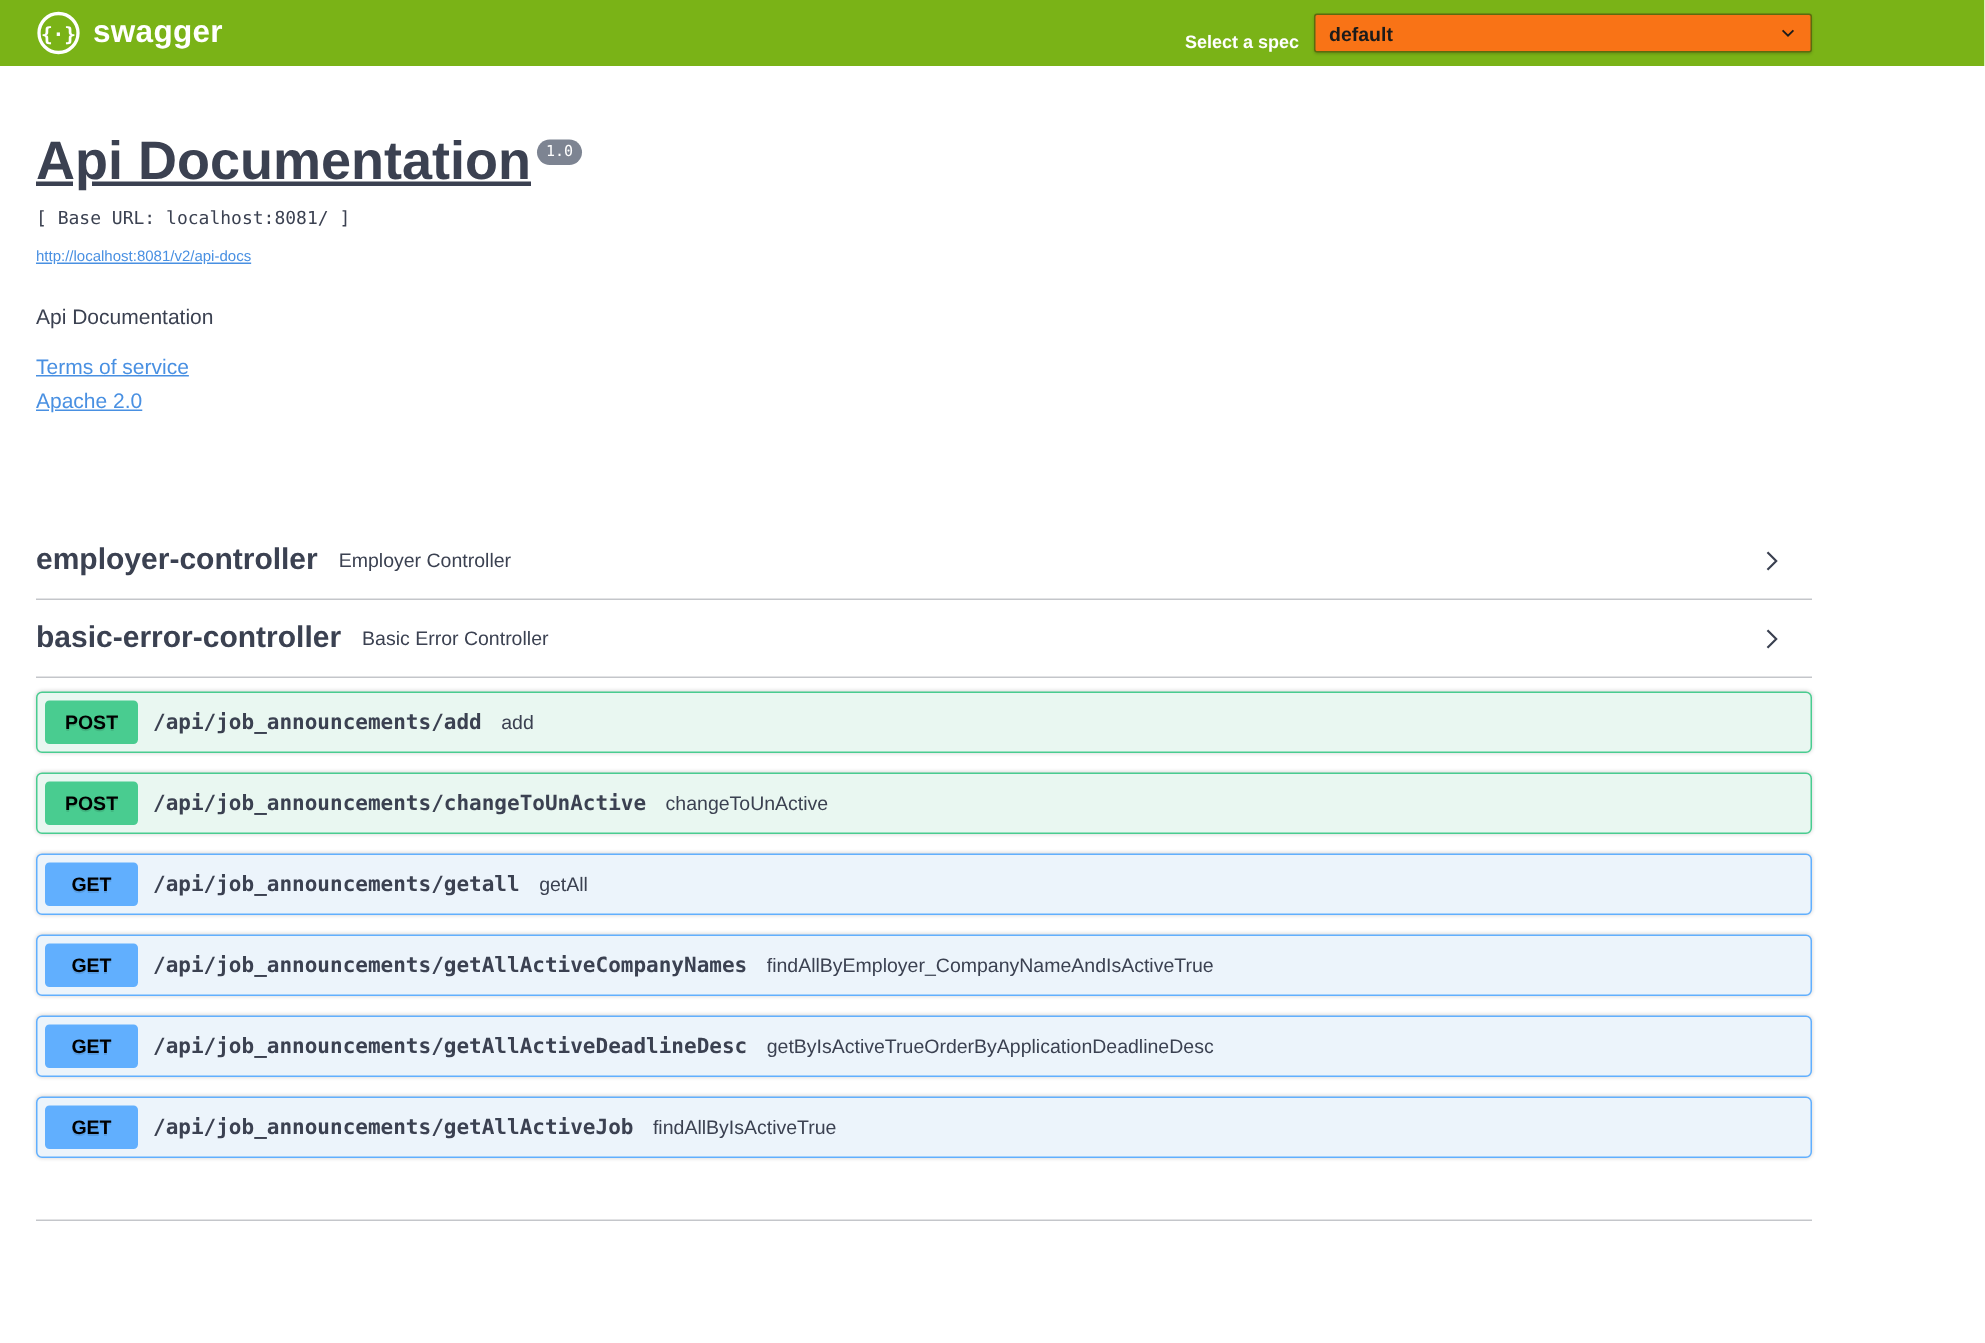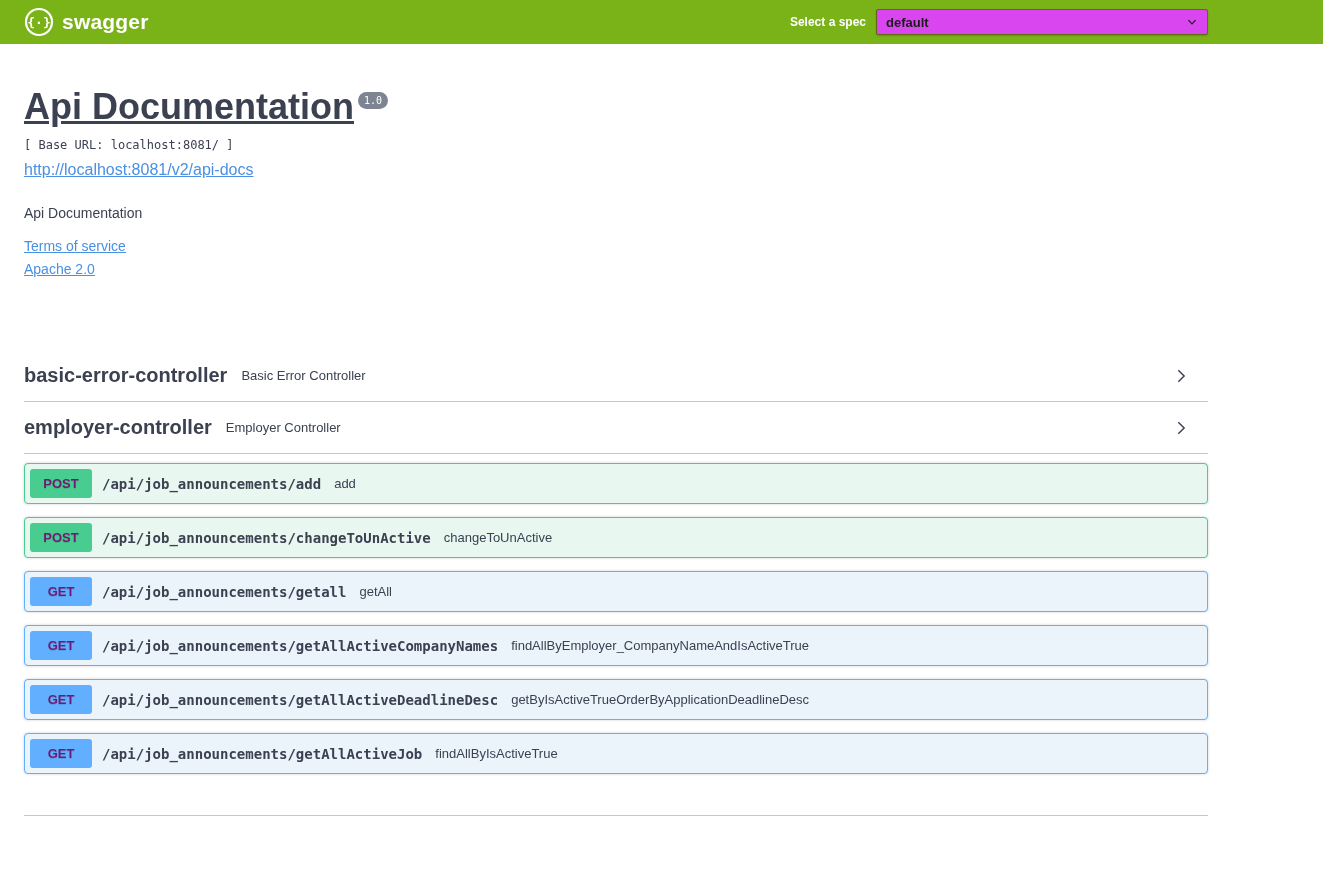--- a/index.html
+++ b/index.html
@@ -14,25 +14,25 @@
   .topbar { background: var(--topbar-bg, #7ab317); width: 100%; }
   .topbar-wrapper {
     max-width: 1232px;
     padding: 7px 24px;
     display: flex;
     align-items: center;
     justify-content: space-between;
   }
   .brand { display: flex; align-items: center; gap: 8px; }
   .brand-text { color: #fff; font-size: 21px; font-weight: 700; letter-spacing: .2px; }
-  .spec-select { display: flex; align-items: center; gap: 10px; margin-left: 32px; }
+  .spec-select { display: flex; align-items: flex-end; gap: 10px; margin-left: 32px; }
   .select-label { color: #fff; font-size: 12px; font-weight: 700; }
   .select-box {
     width: 332px; height: 26px;
-    background: #d946ef;
+    background: #f97316;
     border: 1px solid #5d6b0e;
     border-radius: 2px;
     display: flex; align-items: center; justify-content: space-between;
     padding: 0 9px;
     font-size: 13px; font-weight: 700; color: #1b1b1b;
     cursor: pointer;
     box-shadow: 0 1px 2px rgba(0,0,0,.18);
   }
 
   
@@ -49,21 +49,21 @@
     padding: 3px 6px; border-radius: 20px;
     position: relative; top: -15px; margin-left: 4px;
   }
   .base-url {
     font-family: "DejaVu Sans Mono", monospace;
     font-size: 12px; color: var(--heading, #3b4151);
     margin: 10px 0 9px;
   }
   .spec-link {
     color: var(--link, #4990e2);
-    font-size: 16px;
+    font-size: 10px;
     text-decoration: underline;
     display: inline-block;
     margin-bottom: 26px;
     cursor: pointer;
   }
   .description { font-size: 14px; margin: 0 0 17px; color: var(--heading, #3b4151); }
   .info-link {
     display: block; width: max-content;
     color: var(--link, #4990e2);
     font-size: 14px;
@@ -93,21 +93,21 @@
     border: 1px solid;
     margin-bottom: 13px;
     box-shadow: 0 0 3px rgba(0,0,0,.19);
     cursor: pointer;
   }
   .opblock.post { background: var(--post-bg, #e9f7f1); border-color: var(--post, #49cc90); }
   .opblock.get  { background: var(--get-bg, #ecf4fb); border-color: var(--get, #61affe); align-items: center; }
   .method {
     min-width: 62px; text-align: center;
     padding: 7px 8px; border-radius: 3px;
-    color: #701a75; font-weight: 700; font-size: 13px;
+    color: #000000; font-weight: 700; font-size: 13px;
     text-shadow: 0 1px 0 rgba(0,0,0,.1);
   }
   .method.post { background: var(--post, #49cc90); }
   .method.get  { background: var(--get, #61affe); }
   .path {
     font-family: "DejaVu Sans Mono", monospace;
     font-size: 14px; font-weight: 600;
     color: var(--heading, #3b4151);
   }
   .summary { font-size: 13px; color: var(--heading, #3b4151); margin-left: 3px; }
@@ -150,42 +150,42 @@
     <a class="spec-link" href="#">http://localhost:8081/v2/api-docs</a>
     <p class="description">Api Documentation</p>
     <a class="info-link" href="#">Terms of service</a>
     <a class="info-link" href="#">Apache 2.0</a>
   </section>
 
   <div class="tag-sections">
 
     <div>
       <div class="tag-header">
+        <h3 class="tag-name">employer-controller</h3>
+        <span class="tag-desc">Employer Controller</span>
+        <span class="tag-arrow">
+          <svg width="18" height="18" viewBox="0 0 20 20">
+              <path d="M7 3.5 L13.5 10 L7 16.5" fill="none" stroke="#3b4151" stroke-width="1.6"></path>
+            </svg>
+        </span>
+      </div>
+    </div>
+
+    <div>
+      <div class="tag-header">
         <h3 class="tag-name">basic-error-controller</h3>
         <span class="tag-desc">Basic Error Controller</span>
         <span class="tag-arrow">
           <svg width="18" height="18" viewBox="0 0 20 20">
               <path d="M7 3.5 L13.5 10 L7 16.5" fill="none" stroke="#3b4151" stroke-width="1.6"></path>
             </svg>
         </span>
       </div>
     </div>
 
-    <div>
-      <div class="tag-header">
-        <h3 class="tag-name">employer-controller</h3>
-        <span class="tag-desc">Employer Controller</span>
-        <span class="tag-arrow">
-          <svg width="18" height="18" viewBox="0 0 20 20">
-              <path d="M7 3.5 L13.5 10 L7 16.5" fill="none" stroke="#3b4151" stroke-width="1.6"></path>
-            </svg>
-        </span>
-      </div>
-    </div>
-
 
     <div>
 
       <div class="operations">
 
         <div class="opblock post">
           <span class="method post">POST</span>
           <span class="path">/api/job_announcements/add</span>
           <span class="summary">add</span>
         </div>

